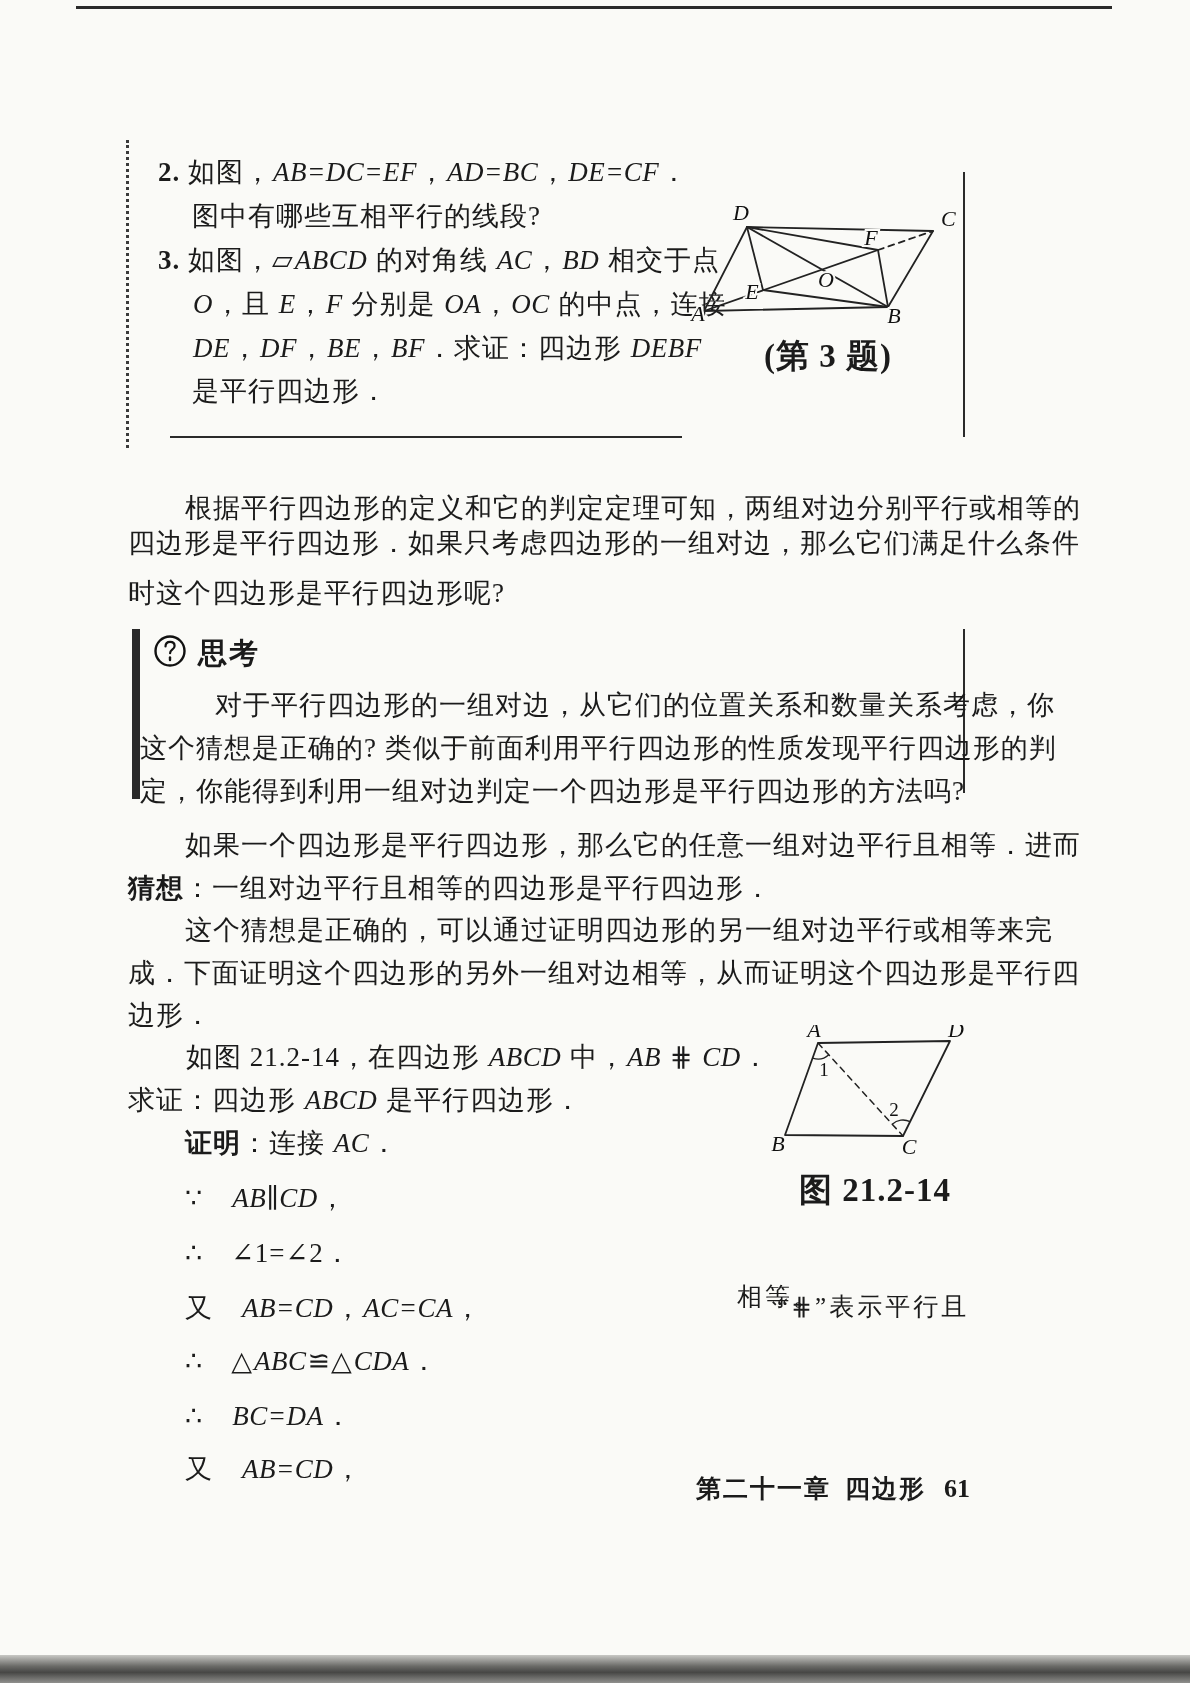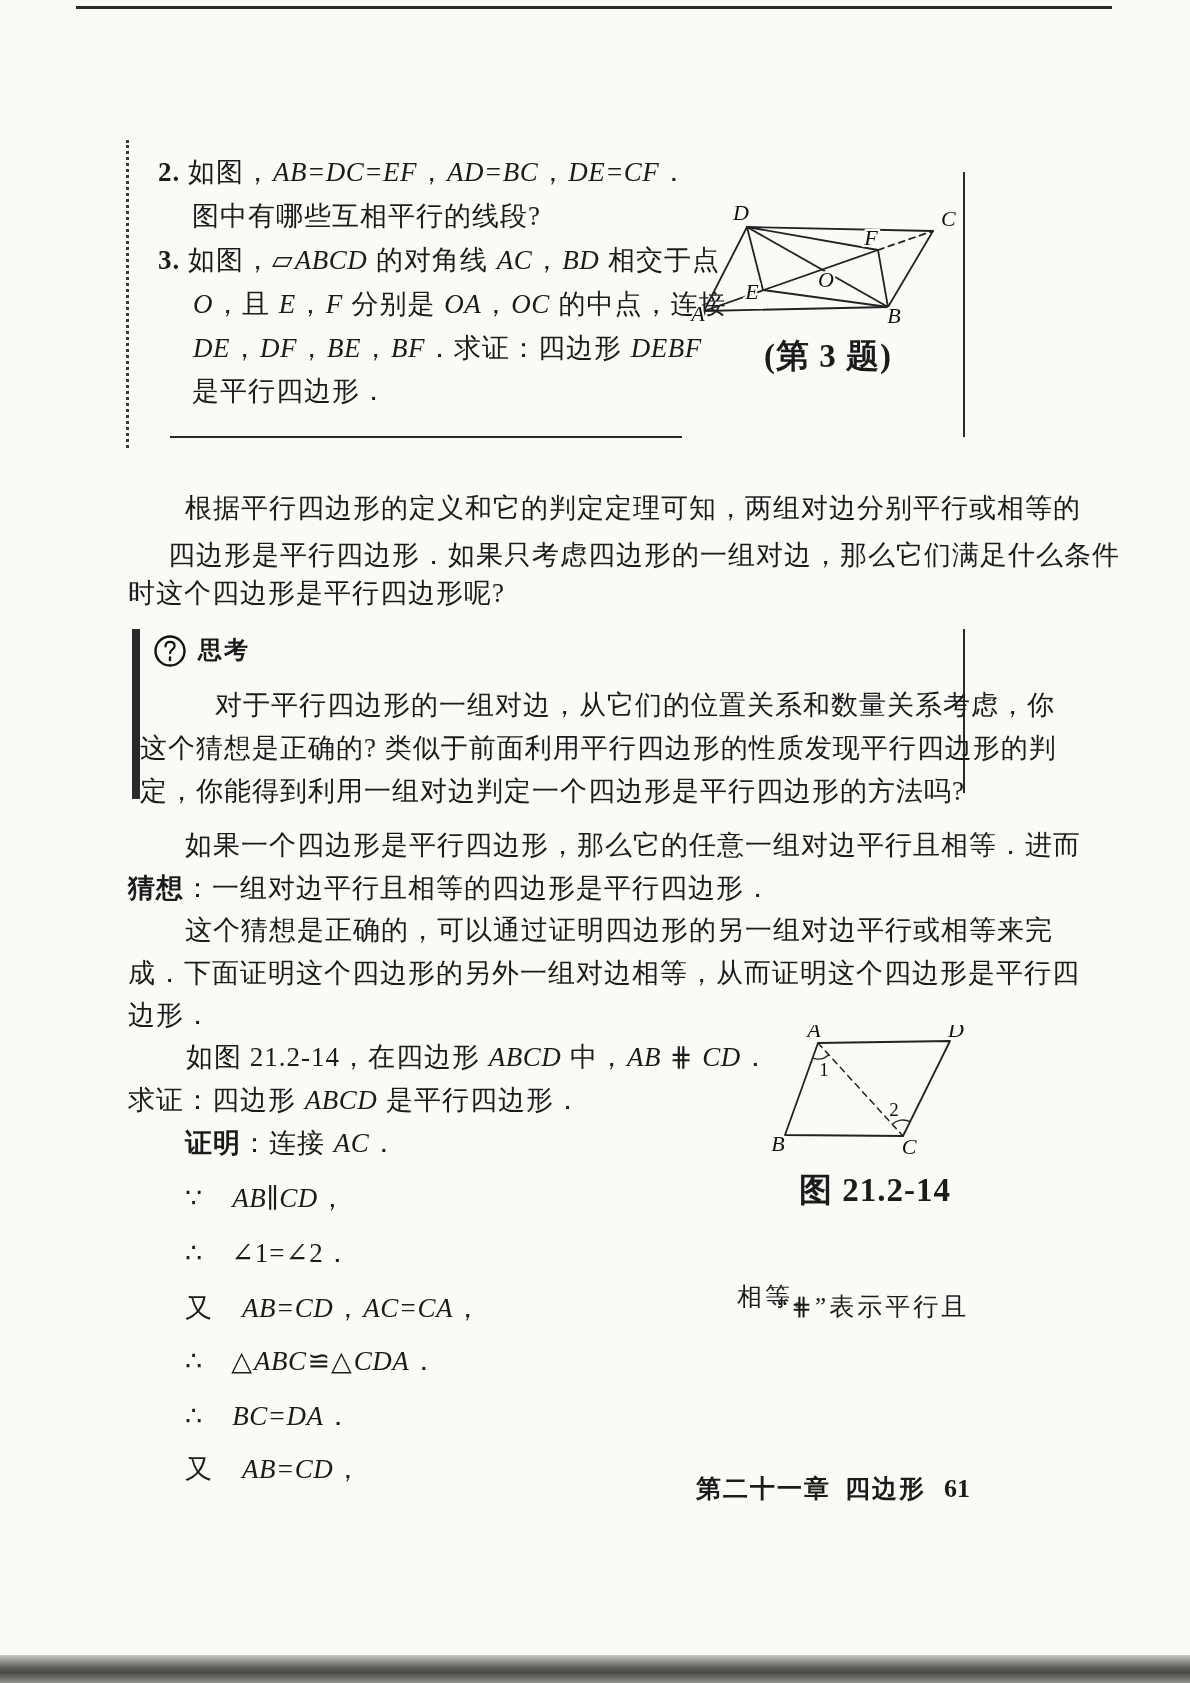--- a/index.html
+++ b/index.html
@@ -15,21 +15,21 @@
   .fig-shape{stroke:#222;stroke-width:1.8;fill:none;stroke-linejoin:round;stroke-linecap:round;}
   .fig-arc{stroke:#222;stroke-width:1.3;fill:none;}
   .fig-label{font-size:22px;font-style:italic;}
   .fig-label text{fill:#111;paint-order:stroke;stroke:#fafaf7;stroke-width:4px;font-family:"Liberation Serif","DejaVu Serif",serif;}
   .fig-num{font-size:19px;font-style:normal;}
   .caption{position:absolute;text-align:center;font-weight:700;font-size:33px;letter-spacing:1px;}
   .note-line{position:absolute;font-size:25px;letter-spacing:3px;white-space:nowrap;font-family:Liberation Serif, serif;}
   .footer{position:absolute;font-weight:700;font-size:25px;letter-spacing:2px;white-space:nowrap;}
   .footer .pgnum{font-size:26px;margin-left:18px;letter-spacing:0;}
   .footer .sect{margin-left:14px;}
-  .think-title{position:absolute;font-weight:700;font-size:24px;letter-spacing:2px;}
+  .think-title{position:absolute;font-weight:700;font-size:29px;letter-spacing:2px;}
   .think-icon{position:absolute;}
   .bottom-strip{position:absolute;left:0;top:1655px;width:1190px;height:28px;
         background:linear-gradient(to bottom,#c8c8c5 0%,#6a6a67 40%,#474745 62%,#90908d 100%);}
 </style>
 </head>
 <body>
 
 <div class="page">
 
   <div class="rule" style="left:76px;top:6px;width:1036px;height:3px;"></div>
@@ -61,21 +61,21 @@
       <text x="251" y="21" text-anchor="start">C</text>
       <text x="51" y="15" text-anchor="middle">D</text>
       <text x="62" y="94" text-anchor="middle">E</text>
       <text x="181" y="40" text-anchor="middle">F</text>
       <text x="136" y="82" text-anchor="middle">O</text>
     </g>
   </svg>
   <div class="caption" style="left:748px;top:334px;width:160px;">(第 3 题)</div>
 
   <div class="line" style="left:185px;top:491px;"><span>根据平行四边形的定义和它的判定定理可知，两组对边分别平行或相等的</span></div>
-  <div class="line" style="left:128px;top:538px;margin-left:40px;"><span>四边形是平行四边形．如果只考虑四边形的一组对边，那么它们满足什么条件</span></div>
+  <div class="line" style="left:128px;top:526px;"><span>四边形是平行四边形．如果只考虑四边形的一组对边，那么它们满足什么条件</span></div>
   <div class="line" style="left:128px;top:576px;"><span>时这个四边形是平行四边形呢?</span></div>
 
   <div class="rule" style="left:132px;top:629px;width:8px;height:170px;"></div>
   <div class="rule" style="left:963px;top:629px;width:2px;height:164px;"></div>
   <svg class="think-icon" style="left:152px;top:633px;" width="36" height="36" viewBox="0 0 36 36">
     <circle cx="18" cy="18" r="14.5" fill="none" stroke="#111" stroke-width="2.4"></circle>
     <path d="M13.5 13.5 c0-3 2-4.6 4.6-4.6 c2.8 0 4.5 1.7 4.5 4 c0 2.1-1.4 3-2.7 4 c-1.2 0.9-1.8 1.7-1.8 3.3" fill="none" stroke="#111" stroke-width="2.2" stroke-linecap="round"></path>
     <line x1="18" y1="24.5" x2="18" y2="27" stroke="#111" stroke-width="2.4" stroke-linecap="round"></line>
   </svg>
   <div class="think-title" style="left:198px;top:634px;">思考</div>

